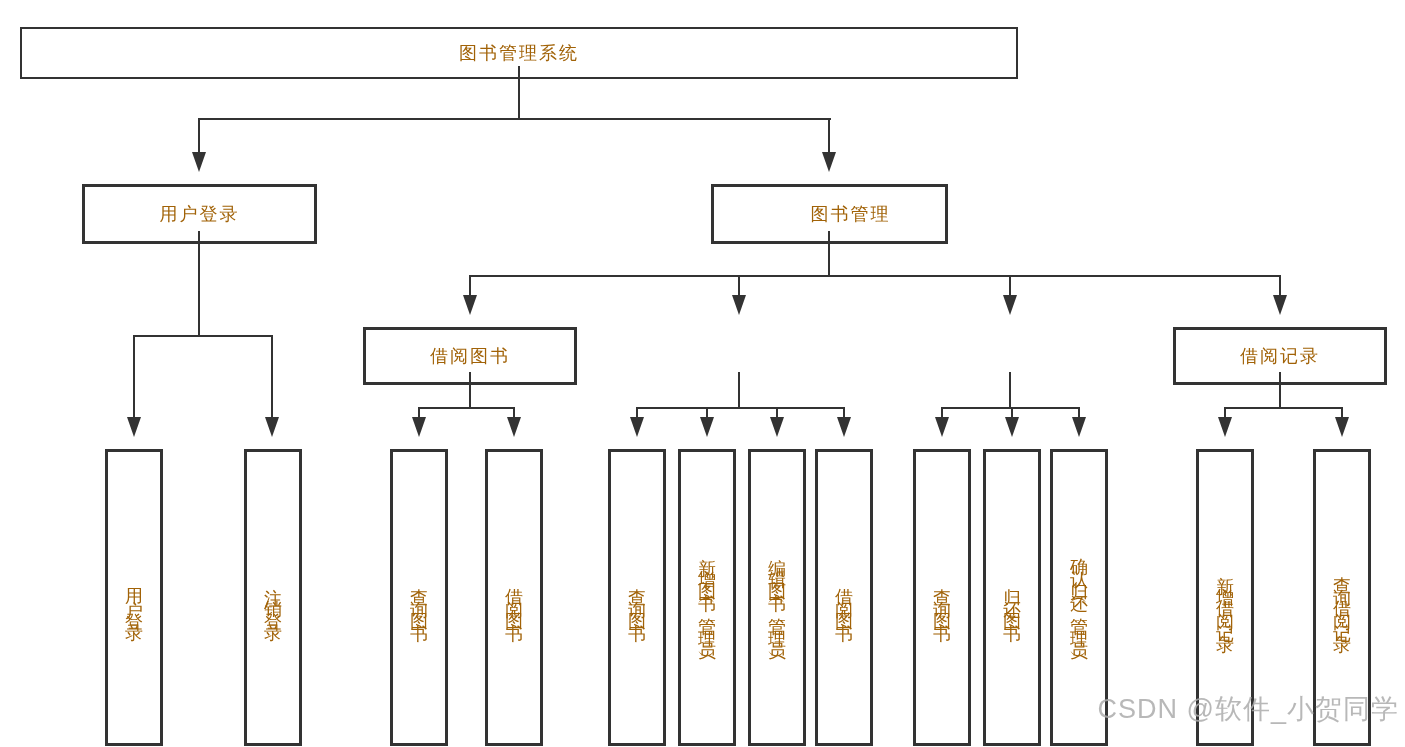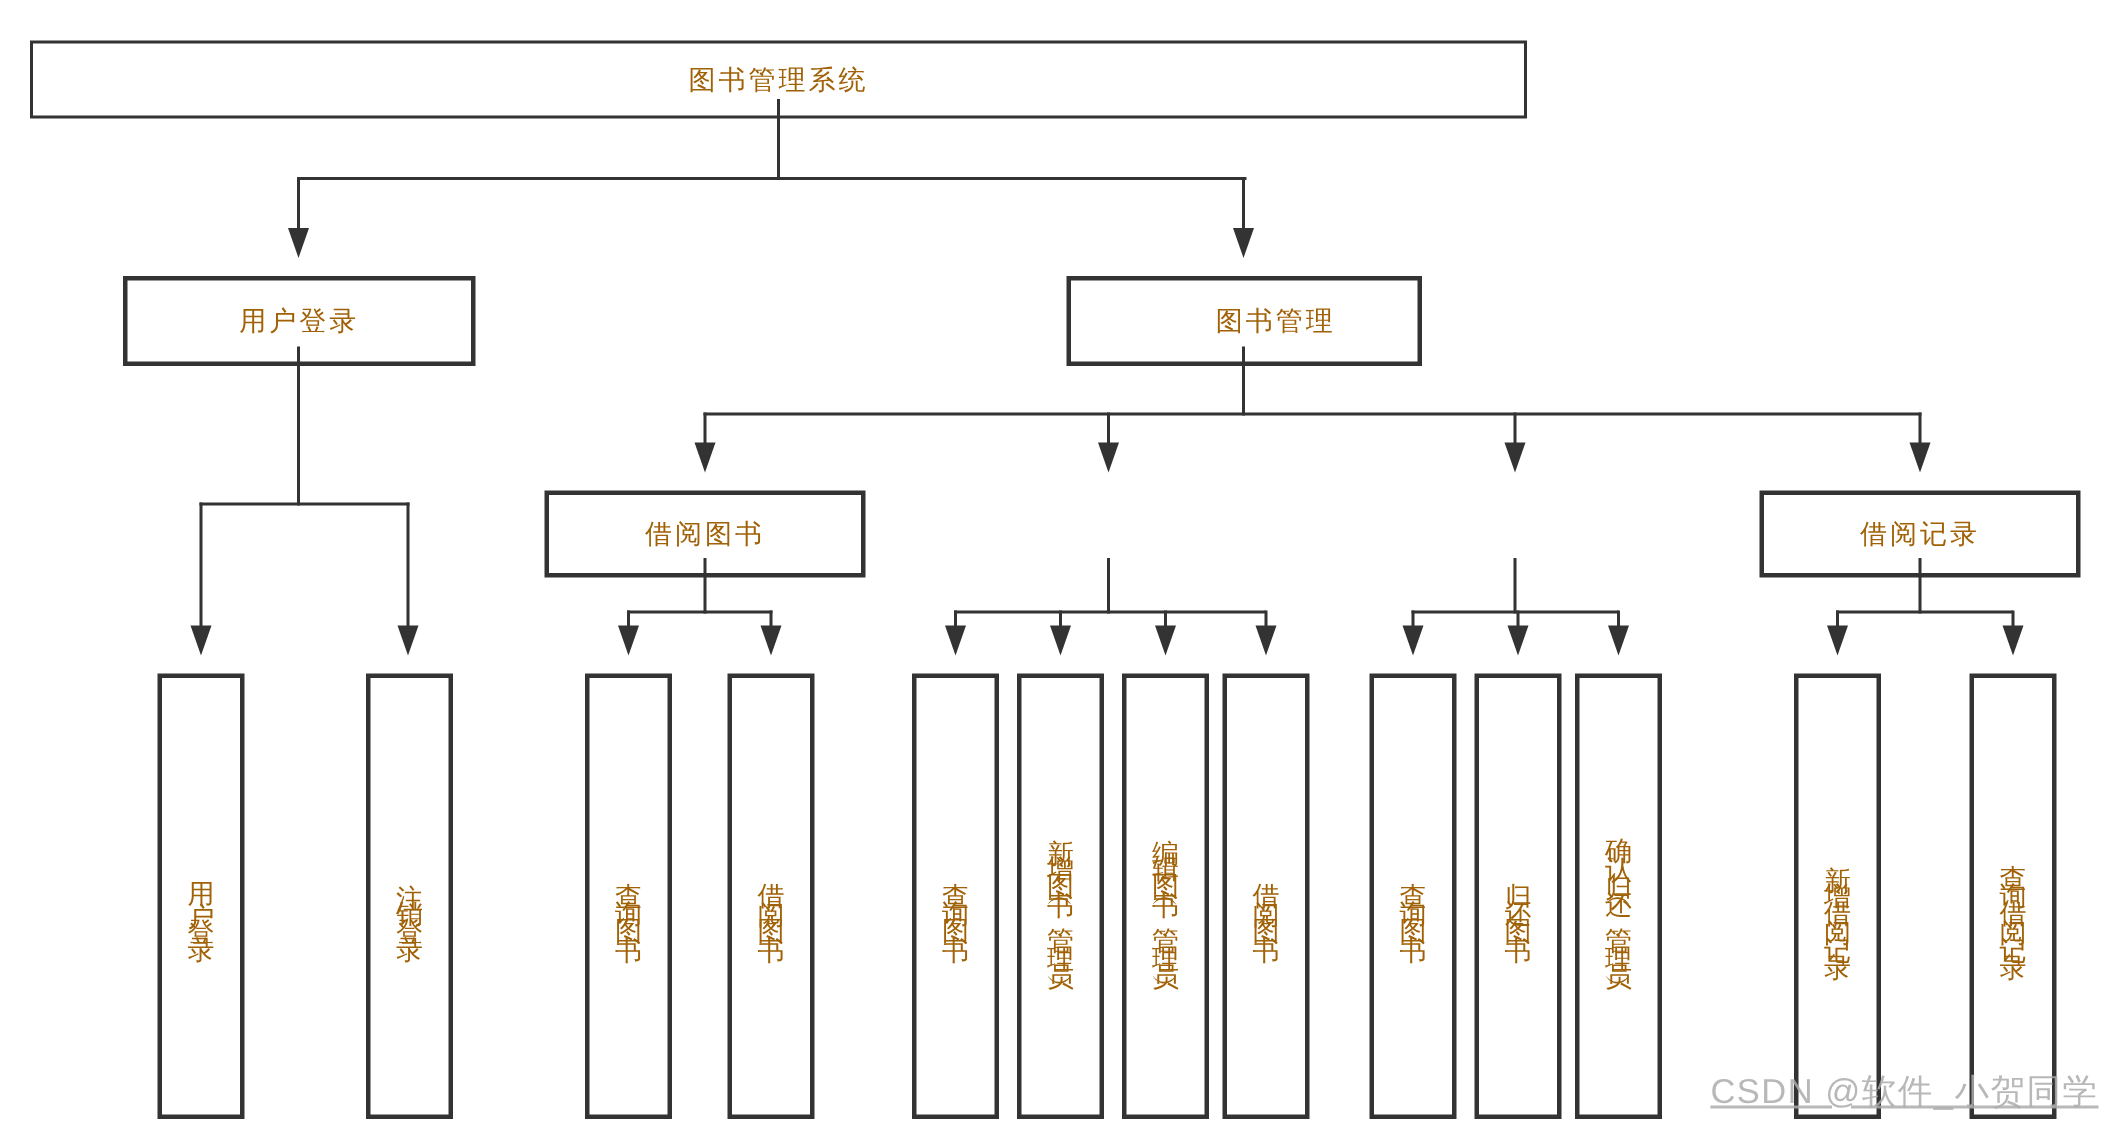--- a/index.html
+++ b/index.html
@@ -41,27 +41,26 @@
   .arrow {
     position: absolute;
     width: 0; height: 0;
     border-left: 7px solid transparent;
     border-right: 7px solid transparent;
     border-top: 20px solid #333333;
   }
   .watermark {
     position: absolute;
     right: 6px;
-    bottom: 4px;
-    font-size: 23px;
+    bottom: 20px;
+    font-size: 27px;
     letter-spacing: 1px;
     color: rgba(172, 172, 172, 0.85);
     z-index: 10;
     white-space: nowrap;
-    text-decoration: underline;
   }
 </style>
 </head>
 <body>
 
 <div class="canvas">
 
   <div class="box root hlabel" style="left:20px; top:15px; width:998px; height:52px;">图书管理系统</div>
 
   <div class="box hlabel" style="left:82px; top:172px; width:235px; height:60px;">用户登录</div>

